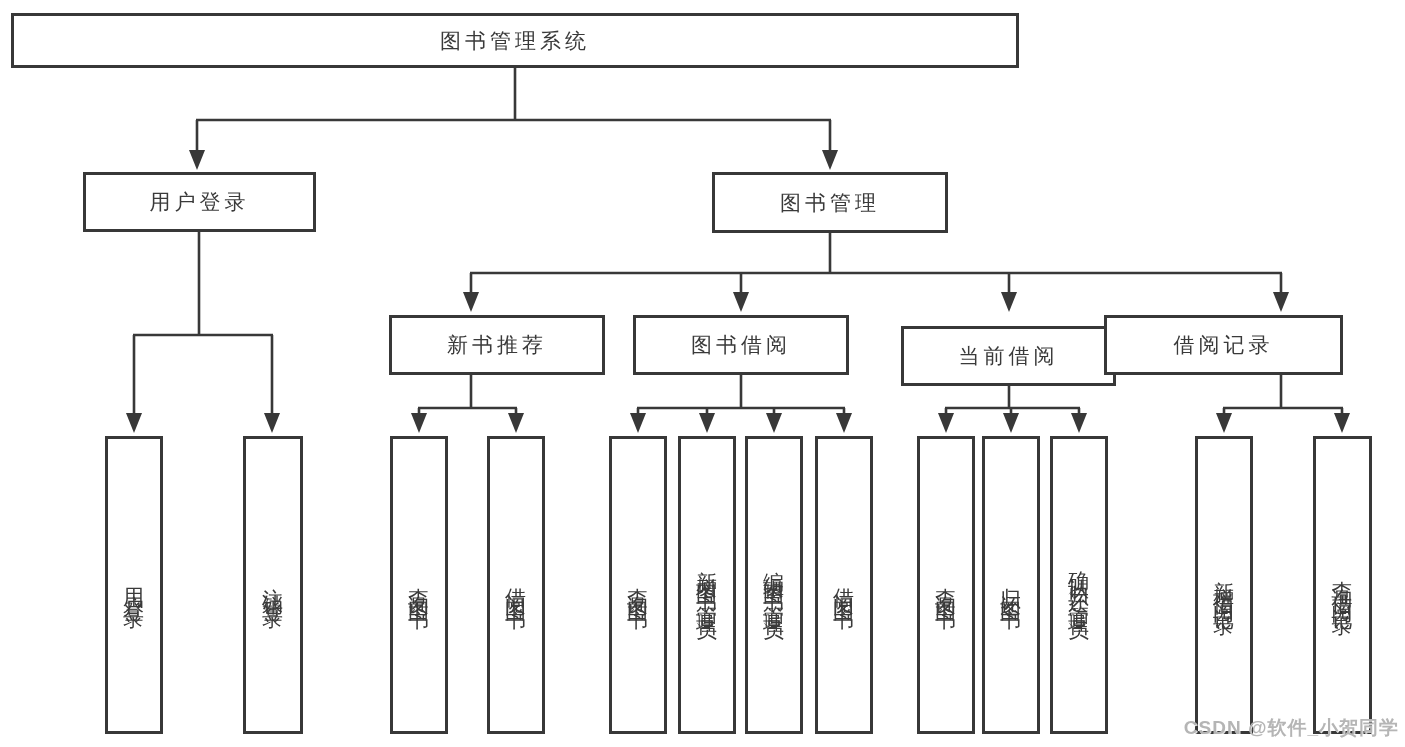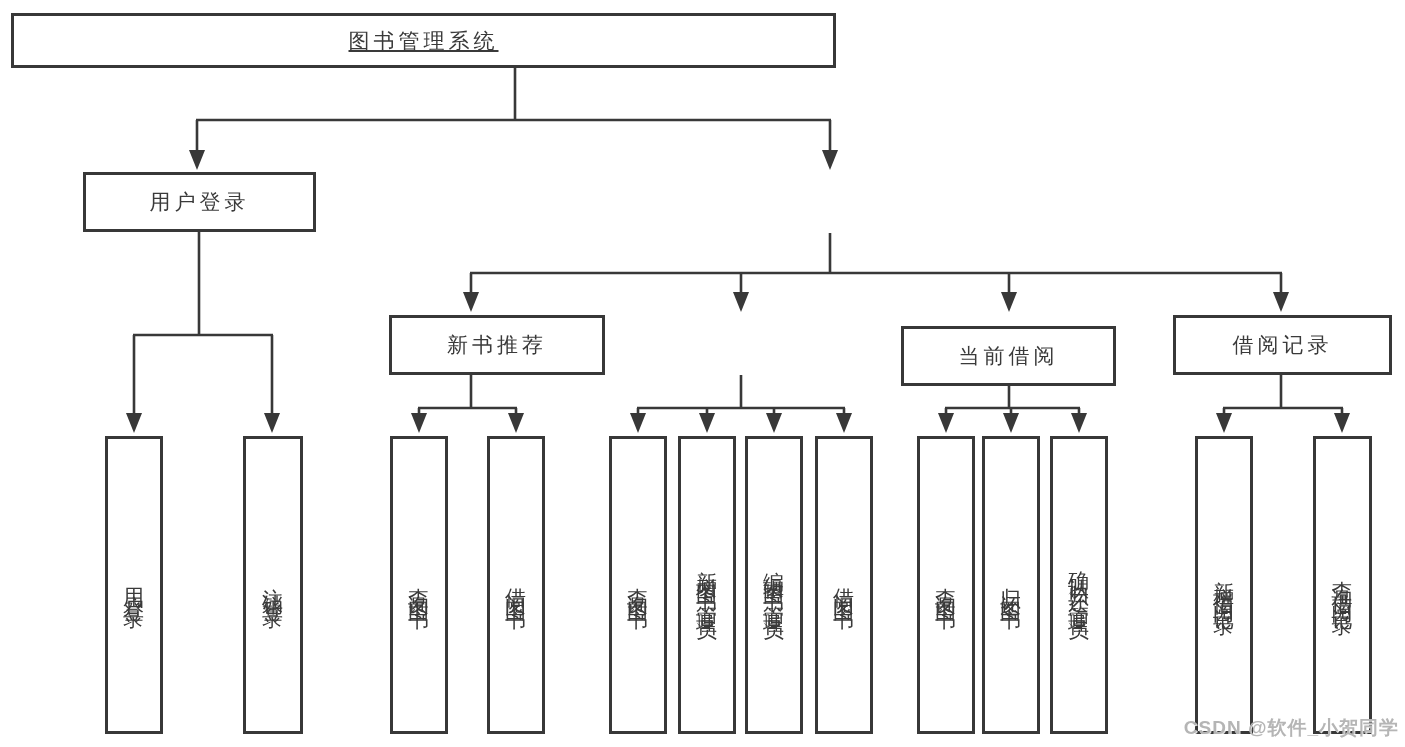--- a/index.html
+++ b/index.html
@@ -123,35 +123,41 @@
     <polygon points="1071,413 1087,413 1079,433"></polygon>
 
     <line x1="1281" y1="375" x2="1281" y2="409"></line>
     <line x1="1223" y1="408" x2="1343" y2="408"></line>
     <line x1="1224" y1="408" x2="1224" y2="415"></line>
     <polygon points="1216,413 1232,413 1224,433"></polygon>
     <line x1="1342" y1="408" x2="1342" y2="415"></line>
     <polygon points="1334,413 1350,413 1342,433"></polygon>
   </svg>
 
-  <div class="node h" style="left:11px; top:13px; width:825px; height:55px;text-decoration:underline;">
+  <div class="node h" style="left:11px; top:13px; width:1008px; height:55px;">
     <span>图书管理系统</span>
   </div>
 
   <div class="node h" style="left:83px; top:172px; width:233px; height:60px;">
     <span>用户登录</span>
   </div>
+  <div class="node h" style="left:712px; top:172px; width:236px; height:61px;">
+    <span>图书管理</span>
+  </div>
 
   <div class="node h" style="left:363px; top:315px; width:216px; height:60px;margin-left:26px;">
     <span>新书推荐</span>
   </div>
+  <div class="node h" style="left:633px; top:315px; width:216px; height:60px;">
+    <span>图书借阅</span>
+  </div>
   <div class="node h" style="left:901px; top:326px; width:215px; height:60px;">
     <span>当前借阅</span>
   </div>
-  <div class="node h" style="left:1173px; top:315px; width:219px; height:60px;">
+  <div class="node h" style="left:1104px; top:315px; width:239px; height:60px;">
     <span>借阅记录</span>
   </div>
 
   <div class="node v" style="left:105px; top:436px; width:58px; height:298px;">
     <span>用户登录</span>
   </div>
   <div class="node v" style="left:243px; top:436px; width:60px; height:298px;">
     <span>注销登录</span>
   </div>
 

